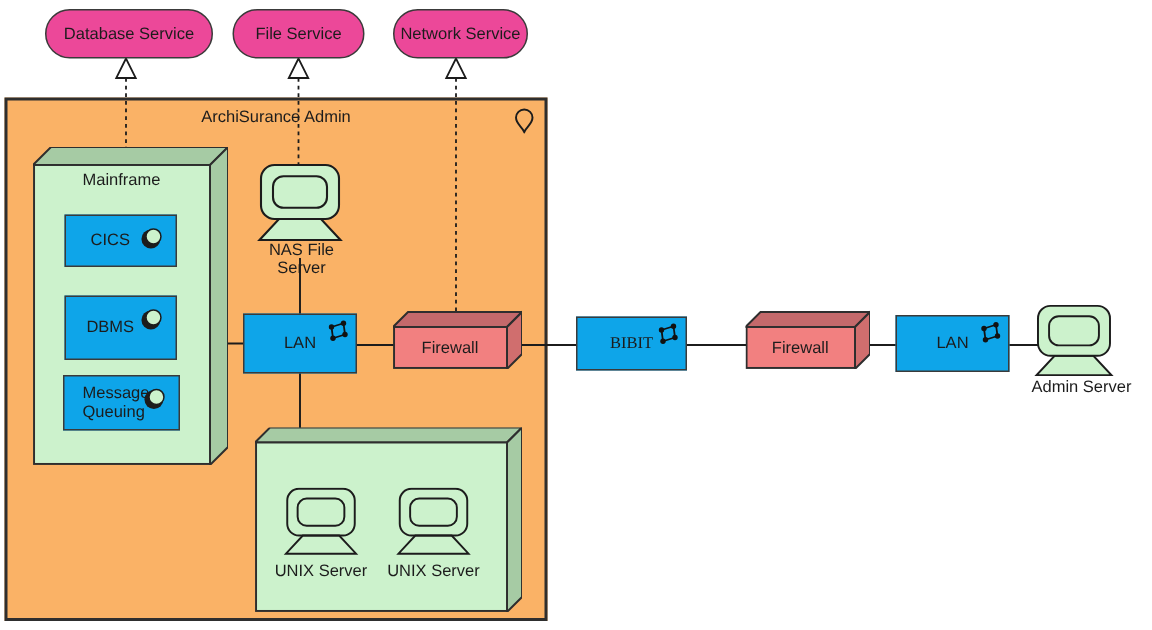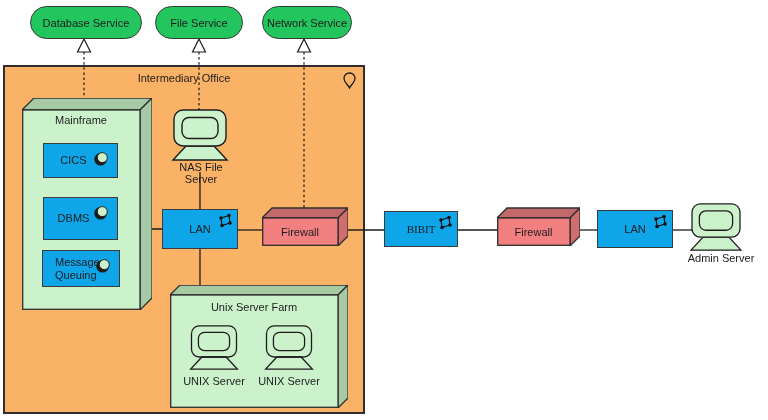--- a/index.html
+++ b/index.html
@@ -14,21 +14,21 @@
   .office {
     position:absolute; background:#FAB266; border:2px solid #2e2e2e; z-index:1;
   }
   .office-title {
     position:absolute; top:5px; left:0; right:0; text-align:center; z-index:2;
   }
   .pin { position:absolute; top:5px; right:7px; z-index:2; }
 
   
   .pill {
-    position:absolute; background:#22c55e; border:1.5px solid #3a3a3a;
+    position:absolute; background:#ec4899; border:1.5px solid #3a3a3a;
     border-radius:17px; display:flex; align-items:center; justify-content:center;
     z-index:10; text-align:center;
   }
 
   
   .gbox {
     position:absolute; background:#0ea5e9; border:1.5px solid #3a3a3a;
     display:flex; align-items:center; justify-content:center; z-index:12;
     text-align:center;
   }
@@ -47,21 +47,21 @@
   .dev-label { position:absolute; z-index:10; text-align:center; }
 
   #connectors { position:absolute; left:0; top:0; z-index:5; }
 </style>
 </head>
 <body>
 
 <div id="canvas">
 
   <div class="office" style="left:3px; top:65px; width:362px; height:349px;">
-    <div class="office-title">Intermediary Office</div>
+    <div class="office-title">ArchiSurance Admin</div>
     <svg class="pin" width="13" height="17" viewBox="0 0 13 17">
       <path d="M6.5 16 C4.9 12.3 1 10.6 1 6.4 A5.5 5.4 0 0 1 12 6.4 C12 10.6 8.1 12.3 6.5 16 Z" fill="none" stroke="#1c1c1c" stroke-width="1.3"></path>
     </svg>
   </div>
 
 
   <svg id="connectors" width="768" height="420" viewBox="0 0 768 420">
 
     <g>
       <line x1="84" y1="52" x2="84" y2="101" stroke="#1c1c1c" stroke-width="1.2" stroke-dasharray="2.5,2.6"></line>
@@ -202,21 +202,20 @@
     <rect x="4" y="1" width="52" height="36" rx="9" fill="#CCF2CC" stroke="#1c1c1c" stroke-width="1.4"></rect>
     <rect x="12" y="8.5" width="36" height="21" rx="7" fill="#CCF2CC" stroke="#1c1c1c" stroke-width="1.4"></rect>
   </svg>
   <div class="dev-label" style="left:683px; top:252px; width:76px;">Admin Server</div>
 
   <svg class="node3d" style="left:170px; top:285px;" width="178" height="123" viewBox="0 0 178 123">
     <polygon points="0,10 10,0 178,0 168,10" fill="#A6CBA4" stroke="#2e2e2e" stroke-width="1.3"></polygon>
     <polygon points="168,10 178,0 178,113 168,123" fill="#A6CBA4" stroke="#2e2e2e" stroke-width="1.3"></polygon>
     <rect x="0.7" y="10" width="167.3" height="112.3" fill="#CCF2CC" stroke="#2e2e2e" stroke-width="1.3"></rect>
   </svg>
-  <div class="node3d-label" style="left:170px; top:301px; width:168px;">Unix Server Farm</div>
 
   <svg class="dev-icon" style="left:188px; top:325px;" width="52" height="45" viewBox="0 0 60 52">
     <polygon points="16,37 44,37 57,51 3,51" fill="none" stroke="#1c1c1c" stroke-width="1.5"></polygon>
     <rect x="4" y="1" width="52" height="36" rx="9" fill="none" stroke="#1c1c1c" stroke-width="1.5"></rect>
     <rect x="12" y="8.5" width="36" height="21" rx="7" fill="none" stroke="#1c1c1c" stroke-width="1.5"></rect>
   </svg>
   <div class="dev-label" style="left:181px; top:375px; width:66px;">UNIX Server</div>
 
   <svg class="dev-icon" style="left:263px; top:325px;" width="52" height="45" viewBox="0 0 60 52">
     <polygon points="16,37 44,37 57,51 3,51" fill="none" stroke="#1c1c1c" stroke-width="1.5"></polygon>

